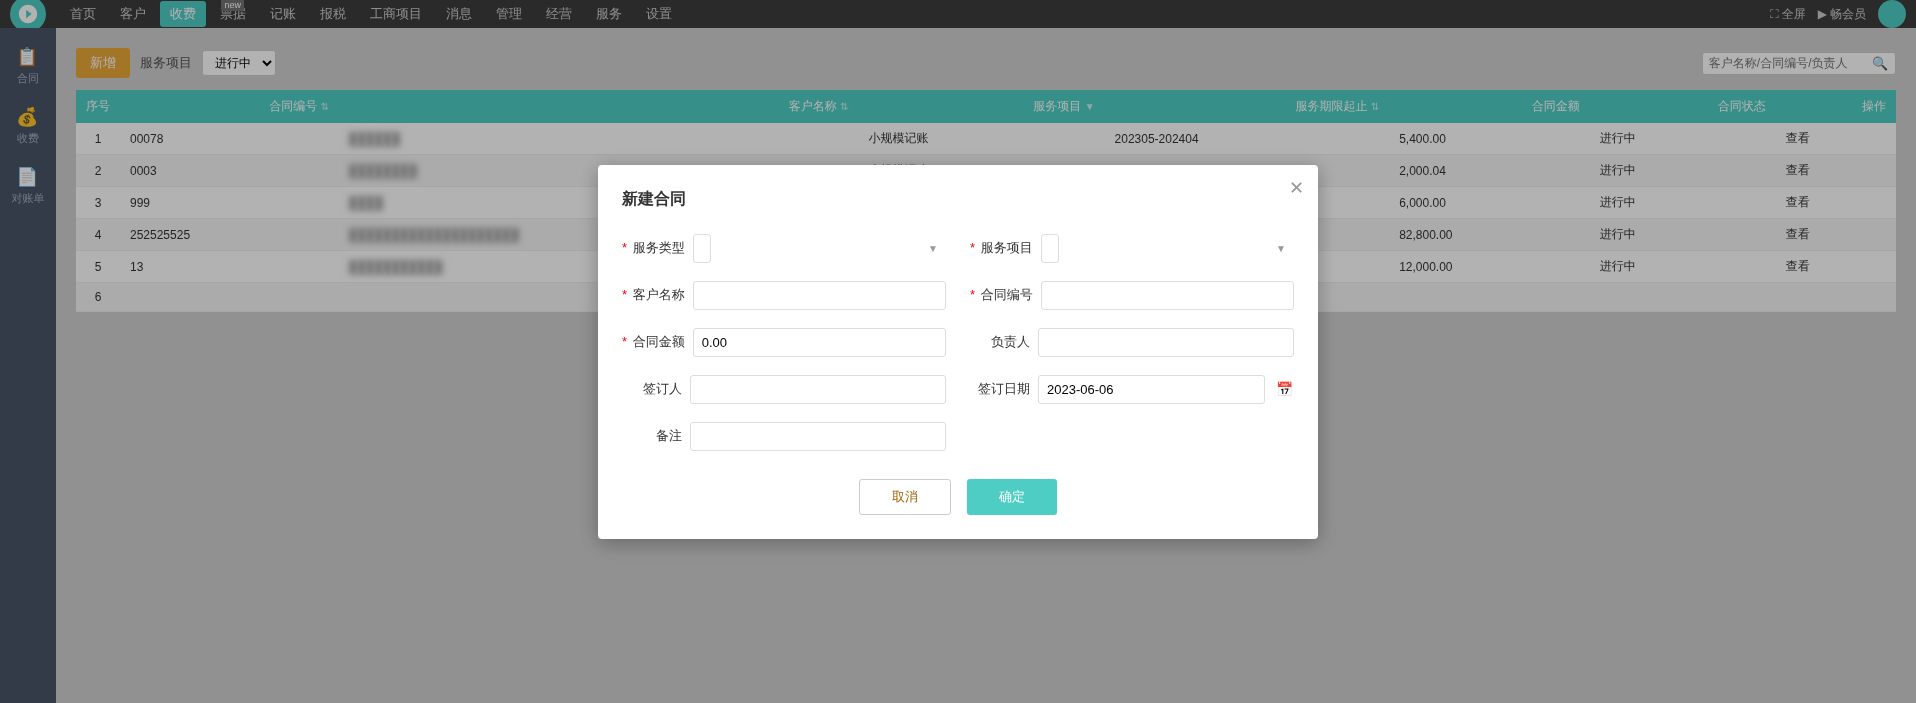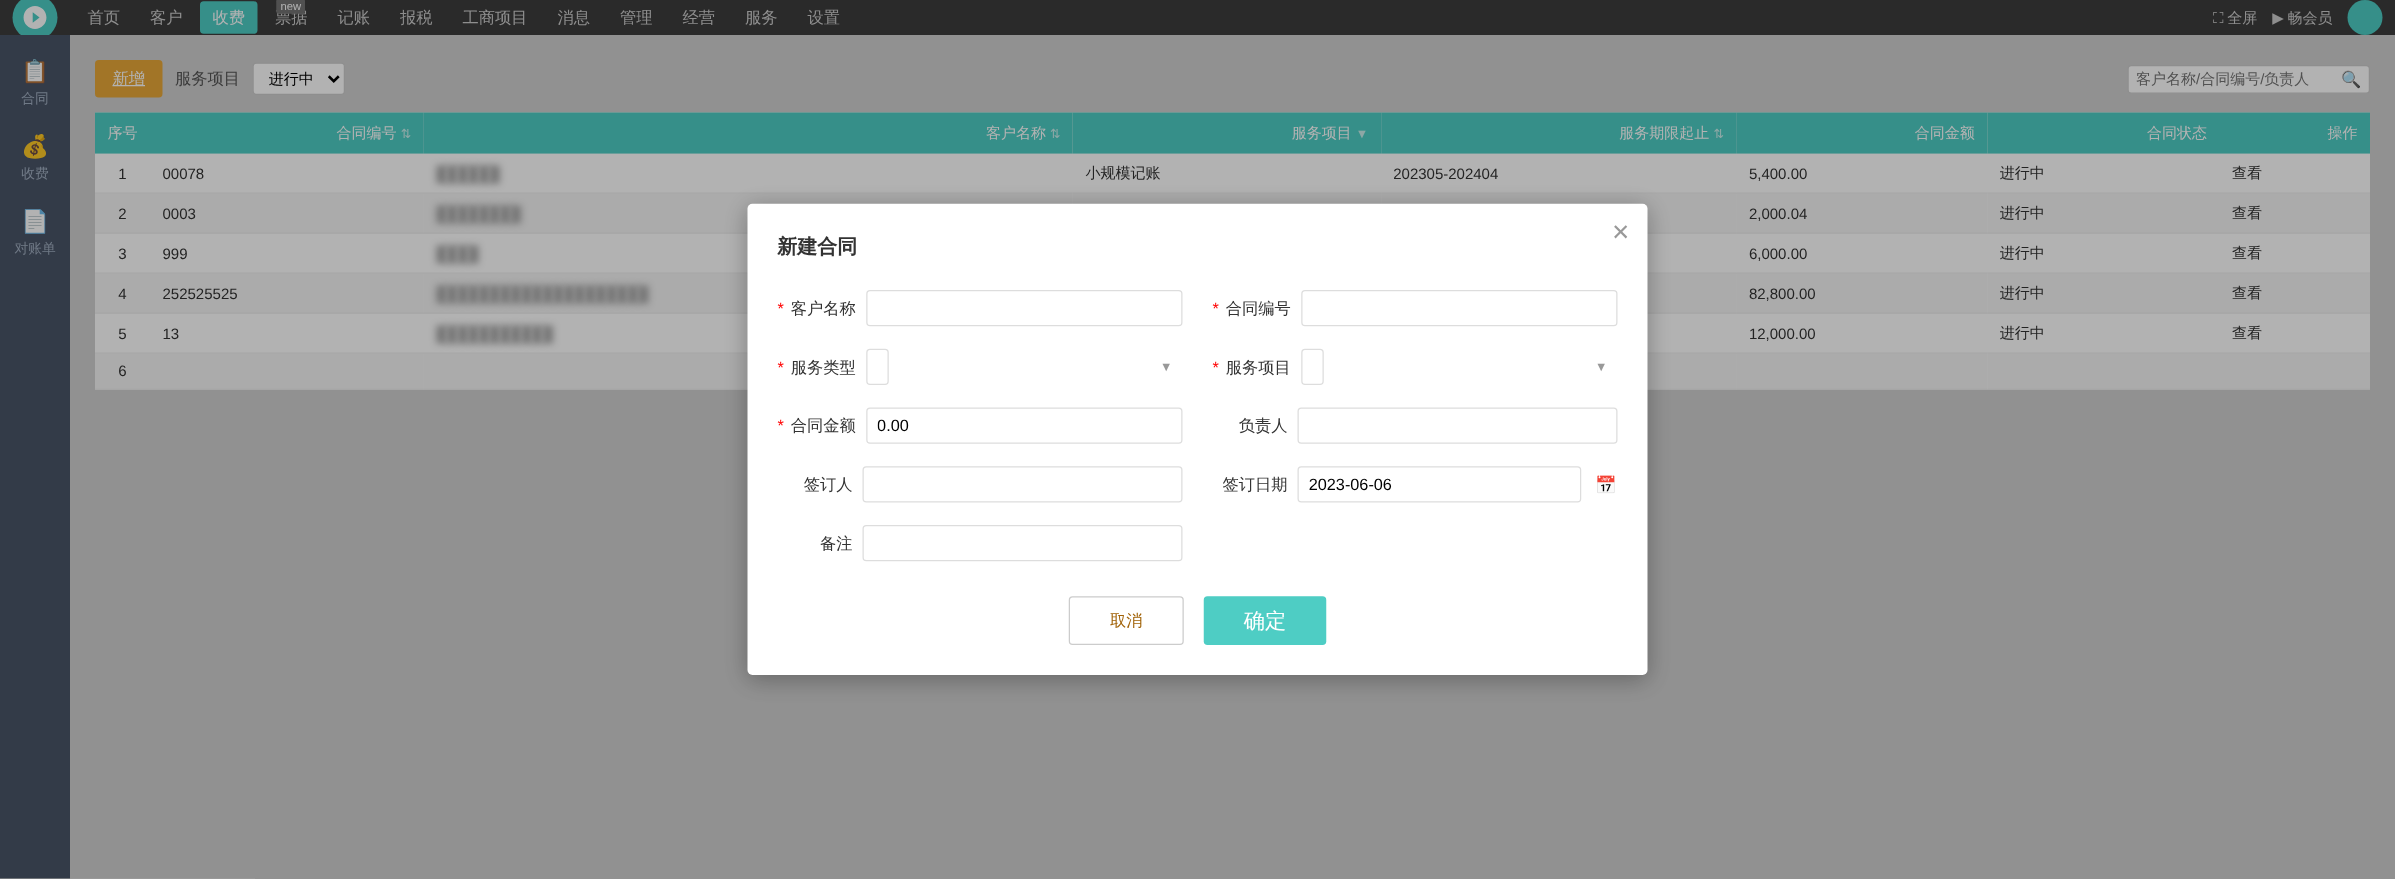--- a/index.html
+++ b/index.html
@@ -23,21 +23,21 @@
     
     .sidebar { background: #4a5568; width: 56px; display: flex; flex-direction: column; align-items: center; padding-top: 10px; gap: 4px; flex-shrink: 0; }
     .sidebar-item { display: flex; flex-direction: column; align-items: center; justify-content: center; width: 52px; padding: 8px 4px; cursor: pointer; color: #a0aec0; font-size: 11px; border-radius: 4px; gap: 3px; }
     .sidebar-item .icon { font-size: 18px; }
 
     
     .content { flex: 1; padding: 20px; overflow: auto; background: #d0d0d0; }
 
     
     .toolbar { display: flex; align-items: center; gap: 10px; margin-bottom: 12px; }
-    .btn-new { background: #e8a838; color: #fff; border: none; padding: 6px 14px; border-radius: 3px; cursor: pointer; font-size: 13px; text-decoration: underline; }
+    .btn-new { background: #e8a838; color: #fff; border: none; padding: 6px 14px; border-radius: 3px; cursor: pointer; font-size: 13px; }
     .filter-label { color: #555; font-size: 13px; }
     .status-select { border: 1px solid #ccc; padding: 4px 8px; border-radius: 3px; font-size: 12px; background: #fff; cursor: pointer; }
     .search-box { margin-left: auto; display: flex; align-items: center; border: 1px solid #ccc; border-radius: 3px; background: #fff; padding: 3px 6px; gap: 4px; }
     .search-box input { border: none; outline: none; font-size: 12px; width: 160px; }
 
     
     .data-table { width: 100%; border-collapse: collapse; background: #fff; }
     .data-table thead tr { background: #4ecdc4; color: #fff; }
     .data-table thead th { padding: 8px 10px; text-align: right; font-size: 12px; font-weight: normal; white-space: nowrap; }
     .data-table tbody tr:nth-child(even) { background: #f5f5f5; }
@@ -57,21 +57,21 @@
     .form-row { display: flex; gap: 24px; margin-bottom: 18px; }
     .form-field { flex: 1; display: flex; align-items: center; gap: 8px; }
     .form-label { color: #333; font-size: 13px; white-space: nowrap; min-width: 60px; text-align: right; }
     .required-star { color: red; margin-right: 2px; }
     .form-input { flex: 1; border: 1px solid #ddd; border-radius: 3px; padding: 6px 8px; font-size: 13px; outline: none; }
     .form-select { flex: 1; border: 1px solid #ddd; border-radius: 3px; padding: 6px 8px; font-size: 13px; outline: none; appearance: none; background: #fff; cursor: pointer; }
     .select-wrapper { flex: 1; position: relative; }
     .select-wrapper::after { content: "▼"; position: absolute; right: 8px; top: 50%; transform: translateY(-50%); font-size: 10px; color: #999; pointer-events: none; }
     .modal-footer { display: flex; justify-content: center; gap: 16px; margin-top: 28px; }
     .btn-cancel { background: #fff; border: 1px solid #ccc; color: #a16207; padding: 8px 32px; border-radius: 3px; cursor: pointer; font-size: 13px; }
-    .btn-confirm { background: #4ecdc4; border: none; color: #fff; padding: 8px 32px; border-radius: 3px; cursor: pointer; font-size: 17px; }
+    .btn-confirm { background: #4ecdc4; border: none; color: #fff; padding: 8px 32px; border-radius: 3px; cursor: pointer; font-size: 13px; }
     .calendar-icon { color: #bbb; font-size: 14px; margin-left: 4px; cursor: pointer; }
   </style>
 </head>
 <body>
 
 <div class="top-nav">
   <div class="logo">
     <svg viewBox="0 0 24 24" fill="white">
         <path d="M12 2C6.48 2 2 6.48 2 12s4.48 10 10 10 10-4.48 10-10S17.52 2 12 2zm-2 14.5v-9l6 4.5-6 4.5z"></path>
       </svg>
@@ -218,37 +218,20 @@
 
 <div class="modal-overlay">
   <div class="modal">
     <div class="modal-title">新建合同</div>
     <button class="modal-close">✕</button>
 
     <div class="form-row">
       <div class="form-field">
         <span class="form-label">
           <span class="required-star">*</span>
-          <span>客户名称</span>
-        </span>
-        <input class="form-input" type="text" style="">
-      </div>
-      <div class="form-field">
-        <span class="form-label">
-          <span class="required-star">*</span>
-          <span>合同编号</span>
-        </span>
-        <input class="form-input" type="text" style="">
-      </div>
-    </div>
-
-    <div class="form-row">
-      <div class="form-field">
-        <span class="form-label">
-          <span class="required-star">*</span>
           <span>服务类型</span>
         </span>
         <div class="select-wrapper">
           <select class="form-select"></select>
         </div>
       </div>
       <div class="form-field">
         <span class="form-label">
           <span class="required-star">*</span>
           <span>服务项目</span>
@@ -256,20 +239,37 @@
         <div class="select-wrapper">
           <select class="form-select"></select>
         </div>
       </div>
     </div>
 
     <div class="form-row">
       <div class="form-field">
         <span class="form-label">
           <span class="required-star">*</span>
+          <span>客户名称</span>
+        </span>
+        <input class="form-input" type="text" style="">
+      </div>
+      <div class="form-field">
+        <span class="form-label">
+          <span class="required-star">*</span>
+          <span>合同编号</span>
+        </span>
+        <input class="form-input" type="text" style="">
+      </div>
+    </div>
+
+    <div class="form-row">
+      <div class="form-field">
+        <span class="form-label">
+          <span class="required-star">*</span>
           <span>合同金额</span>
         </span>
         <input class="form-input" type="text" value="0.00" style="">
       </div>
       <div class="form-field">
         <span class="form-label">负责人</span>
         <input class="form-input" type="text" style="">
       </div>
     </div>
 

